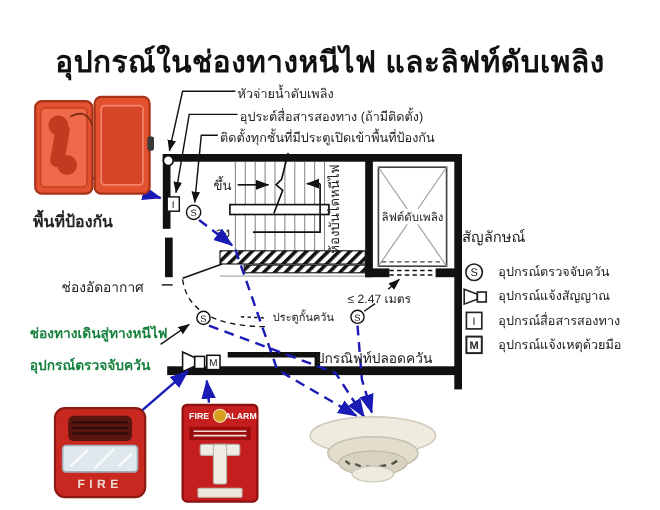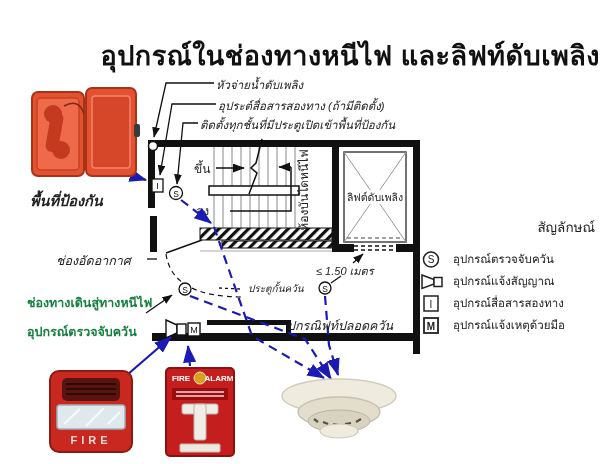--- a/index.html
+++ b/index.html
@@ -1,24 +1,24 @@
 <!DOCTYPE html>
 <html><head>
 <meta charset="utf-8">
 <style>
   html,body{margin:0;padding:0;background:#fff;}
   .stage{position:relative;width:600px;height:464px;background:#fff;overflow:hidden;
          font-family:"Liberation Sans",sans-serif;color:#161616;}
   .abs{position:absolute;}
-  .title{top:34px;left:0;width:600px;text-align:right;font-size:27px;font-weight:bold;
+  .title{top:34px;left:0;width:600px;text-align:center;font-size:27px;font-weight:bold;
          letter-spacing:0.5px;color:#111;}
-  .callout{font-size:11.5px;white-space:nowrap;color:#222;font-style:italic;}
+  .callout{font-size:11.5px;white-space:nowrap;color:#222;}
   .bold{font-weight:bold;margin-top:12px;}
   .walkway{font-size:12.5px;line-height:17px;color:#15803d;}
-  .legend{top:216px;left:420px;width:175px;text-align:right;}
+  .legend{top:204px;left:420px;width:175px;}
   .legend-header{font-size:13.5px;margin-bottom:10px;color:#222;}
   .legend-row{display:flex;align-items:center;gap:9px;height:22px;}
   .legend-label{font-size:11.5px;white-space:nowrap;color:#222;}
   svg text{font-family:"Liberation Sans",sans-serif;}
 </style>
 </head>
 <body>
 
 <div class="stage">
 
@@ -158,21 +158,21 @@
 
   <div class="abs callout bold" style="top:177px;left:30px;font-size:14.5px">พื้นที่ป้องกัน</div>
   <div class="abs callout" style="top:251px;left:56px;font-size:12.5px">ช่องอัดอากาศ</div>
 
   <div class="abs walkway" style="top:283px;left:27px;width:135px">
     <div class="bold">ช่องทางเดินสู่ทางหนีไฟ</div>
     <div class="bold">อุปกรณ์ตรวจจับควัน</div>
   </div>
 
   <div class="abs callout" style="top:281px;left:248px;font-size:10px">ประตูกั้นควัน</div>
-  <div class="abs callout" style="top:262px;left:316px;font-size:11px">≤ 1.50 เมตร</div>
+  <div class="abs callout" style="top:262px;left:316px;font-size:11px">≤ 2.47 เมตร</div>
   <div class="abs callout" style="top:316px;left:287px;font-size:12.5px">ปกรณิฟท์ปลอดควัน</div>
 
   <div class="abs legend">
     <div class="legend-header">สัญลักษณ์</div>
     <div class="legend-row">
       <svg width="24" height="19">
         <circle cx="11" cy="9.5" r="7.5" fill="#fff" stroke="#222" stroke-width="1.5"></circle>
         <text x="11" y="13" text-anchor="middle" font-size="10" fill="#222">S</text>
       </svg>
       <span class="legend-label">อุปกรณ์ตรวจจับควัน</span>

